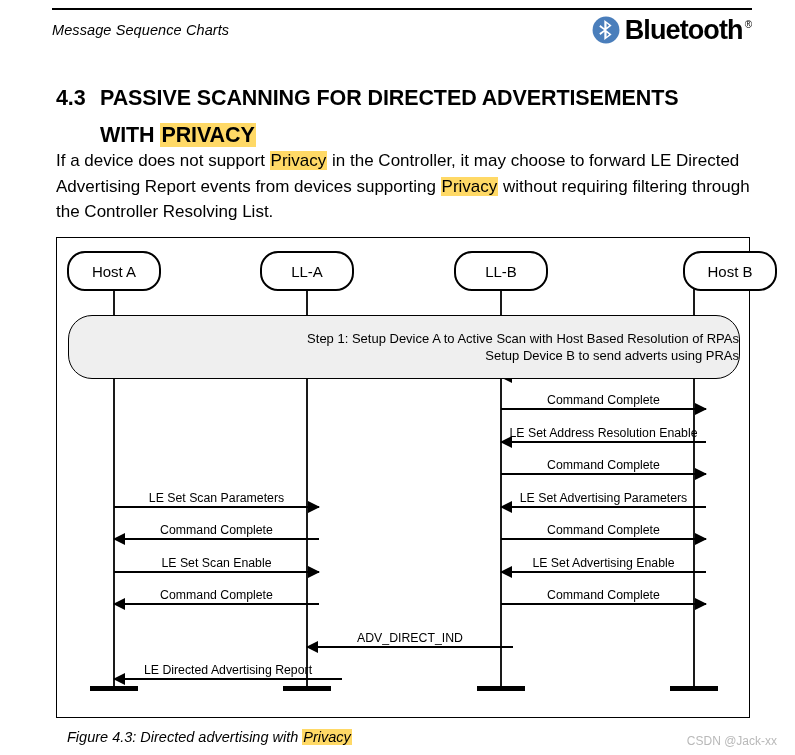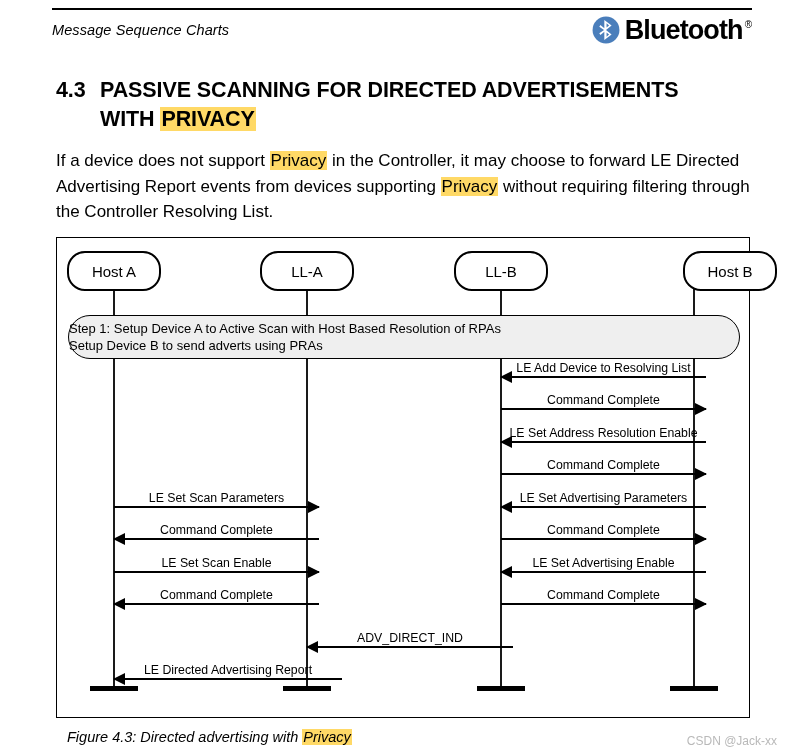--- a/index.html
+++ b/index.html
@@ -68,24 +68,26 @@
     top: 62px;
     width: 710px;
     font-size: 21.5px;
     font-weight: bold;
     line-height: 29px;
     letter-spacing: -0.1px;
   }
   #section-number {
     display: inline-block;
     width: 44px;
+    margin-top: 8px;
   }
   #section-title-l2 {
     display: block;
     margin-left: 44px;
+    margin-top: 8px;
   }
 
   
   #intro-paragraph {
     position: absolute;
     left: 56px;
     top: 131px;
     width: 700px;
     font-size: 17px;
     line-height: 25.5px;
@@ -144,28 +146,28 @@
     box-sizing: border-box;
     z-index: 3;
   }
 
   
   #step-bar {
     position: absolute;
     left: 11px;
     top: 77px;
     width: 672px;
-    height: 44px;
+    height: 64px;
     border: 1.6px solid #000;
     border-radius: 24px;
     background: #efefef;
     box-sizing: border-box;
     display: flex;
     flex-direction: column;
-    align-items: flex-start;
+    align-items: flex-end;
     justify-content: center;
     z-index: 4;
     line-height: 17px;
     font-size: 13px;
   }
 
   
   .msg {
     position: absolute;
     height: 22px;

